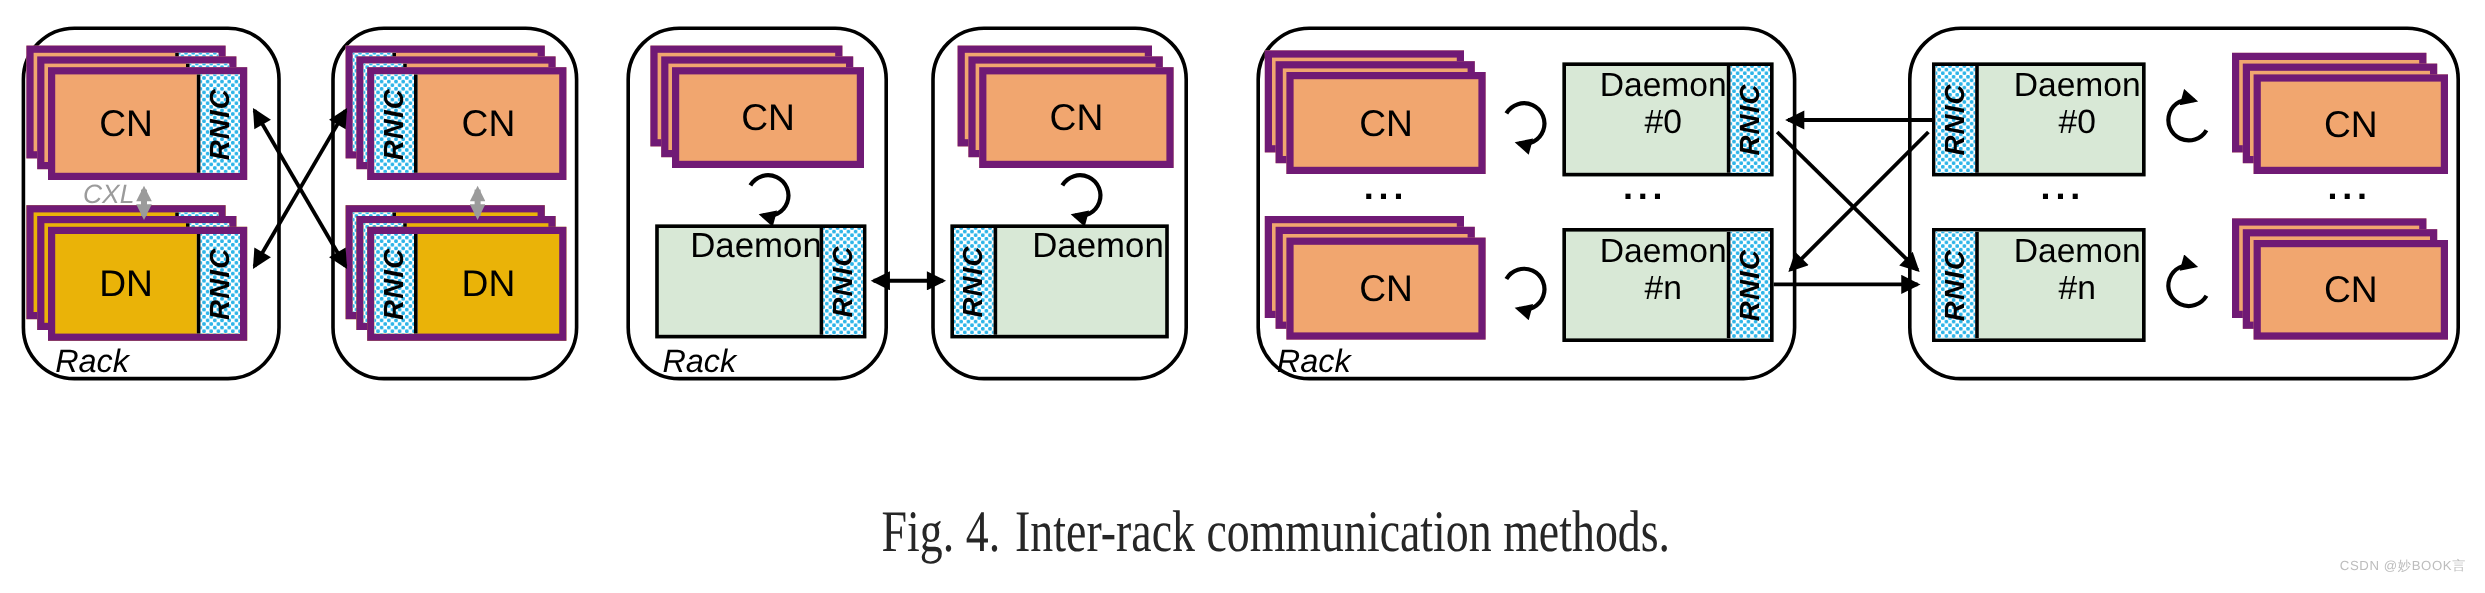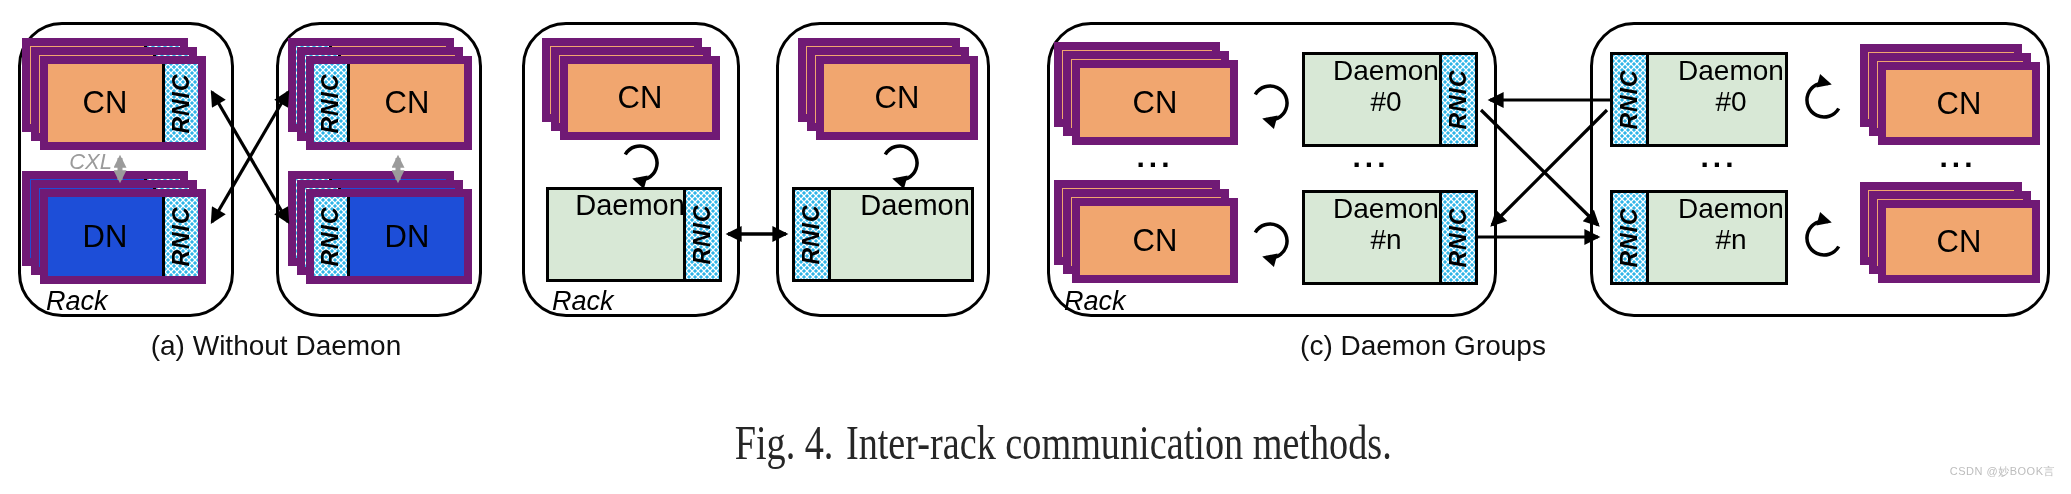--- a/index.html
+++ b/index.html
@@ -3,24 +3,24 @@
 <meta charset="utf-8">
 <style>
   html,body{margin:0;padding:0;background:#ffffff;}
   *{box-sizing:border-box;}
   .canvas{position:relative;width:2071px;height:494px;background:#fff;overflow:hidden;
           font-family:"Liberation Sans",sans-serif;color:#000;}
   
   .rack{position:absolute;border:3px solid #000;border-radius:44px;background:#fff;}
   
   .stack{position:absolute;}
-  .layer{position:absolute;width:var(--w);height:var(--h);border:8px solid #701a75;}
+  .layer{position:absolute;width:var(--w);height:var(--h);border:6px solid #701a75;}
   .l1{left:0;top:0}.l2{left:9px;top:9px}.l3{left:18px;top:18px}
   .cn-bg{background:#F1A66F;}
-  .dn-bg{background:#1d4ed8;}
+  .dn-bg{background:#eab308;}
   .lab{position:absolute;inset:0;display:flex;align-items:center;justify-content:center;
        font-size:31px;}
   .pad-r{padding-right:36px;} .pad-l{padding-left:36px;}
   
   .rnic{position:absolute;top:0;bottom:0;width:36px;background-color:#fff;
         background-image:radial-gradient(circle,#2FB5E8 1.5px,transparent 1.7px),
                          radial-gradient(circle,#2FB5E8 1.5px,transparent 1.7px);
         background-size:6px 6px;background-position:0 0,3px 3px;
         display:flex;align-items:center;justify-content:center;}
   .r-right{right:0;border-left:3px solid #000;}
@@ -104,21 +104,20 @@
     <div class="layer l2 dn-bg">
         <i class="rnic r-left"></i>
       </div>
     <div class="layer l3 dn-bg">
       <span class="lab pad-l">DN</span>
       <i class="rnic r-left">
           <b class="rtext">RNIC</b>
         </i>
     </div>
   </div>
-  <div class="pcap" style="left:116px;top:330px;">(a) Without Daemon</div>
 
   <div class="rack" style="left:522px;top:22px;width:218px;height:295px;"></div>
   <div class="rack" style="left:776px;top:22px;width:214px;height:295px;"></div>
 
   <div class="stack" style="left:542px;top:38px;--w:160px;--h:84px;">
     <div class="layer l1 cn-bg"></div>
     <div class="layer l2 cn-bg"></div>
     <div class="layer l3 cn-bg">
         <span class="lab">CN</span>
       </div>
@@ -215,21 +214,20 @@
         <b class="rtext">RNIC</b>
       </i>
   </div>
   <div class="stack" style="left:1860px;top:182px;--w:162px;--h:83px;">
     <div class="layer l1 cn-bg"></div>
     <div class="layer l2 cn-bg"></div>
     <div class="layer l3 cn-bg">
         <span class="lab">CN</span>
       </div>
   </div>
-  <div class="pcap" style="left:1263px;top:330px;">(c) Daemon Groups</div>
 
   <svg class="overlay" viewBox="0 0 2071 494">
     <defs>
       <marker id="mB" viewBox="0 0 10 10" refX="8.5" refY="5" markerWidth="19" markerHeight="16" orient="auto-start-reverse" markerUnits="userSpaceOnUse">
         <path d="M0 0 L10 5 L0 10 z" fill="#000"></path>
       </marker>
       <marker id="mL" viewBox="0 0 10 10" refX="7.5" refY="5" markerWidth="16" markerHeight="14" orient="auto-start-reverse" markerUnits="userSpaceOnUse">
         <path d="M0 0 L10 5 L0 10 z" fill="#000"></path>
       </marker>
       <marker id="mG" viewBox="0 0 10 10" refX="7.5" refY="5" markerWidth="14" markerHeight="13" orient="auto-start-reverse" markerUnits="userSpaceOnUse">

